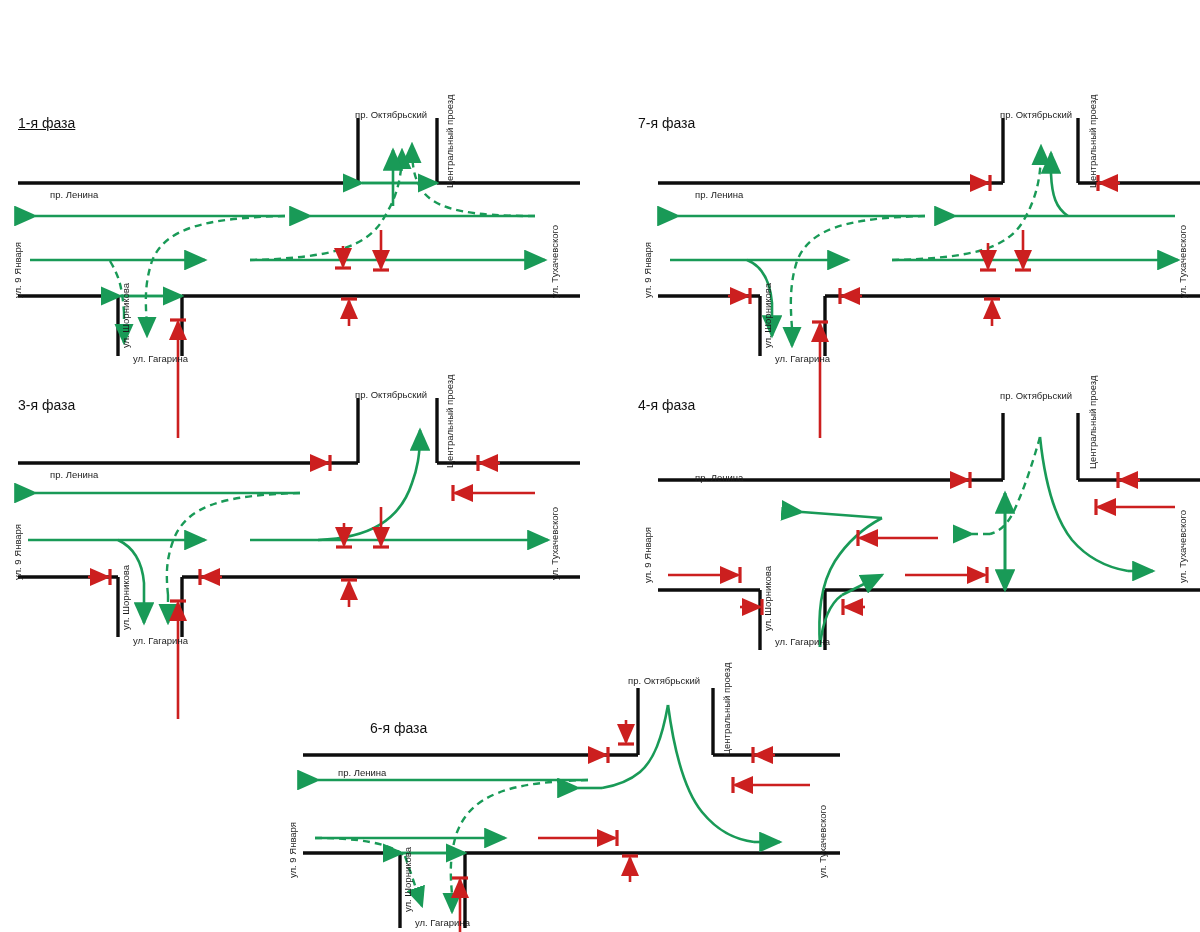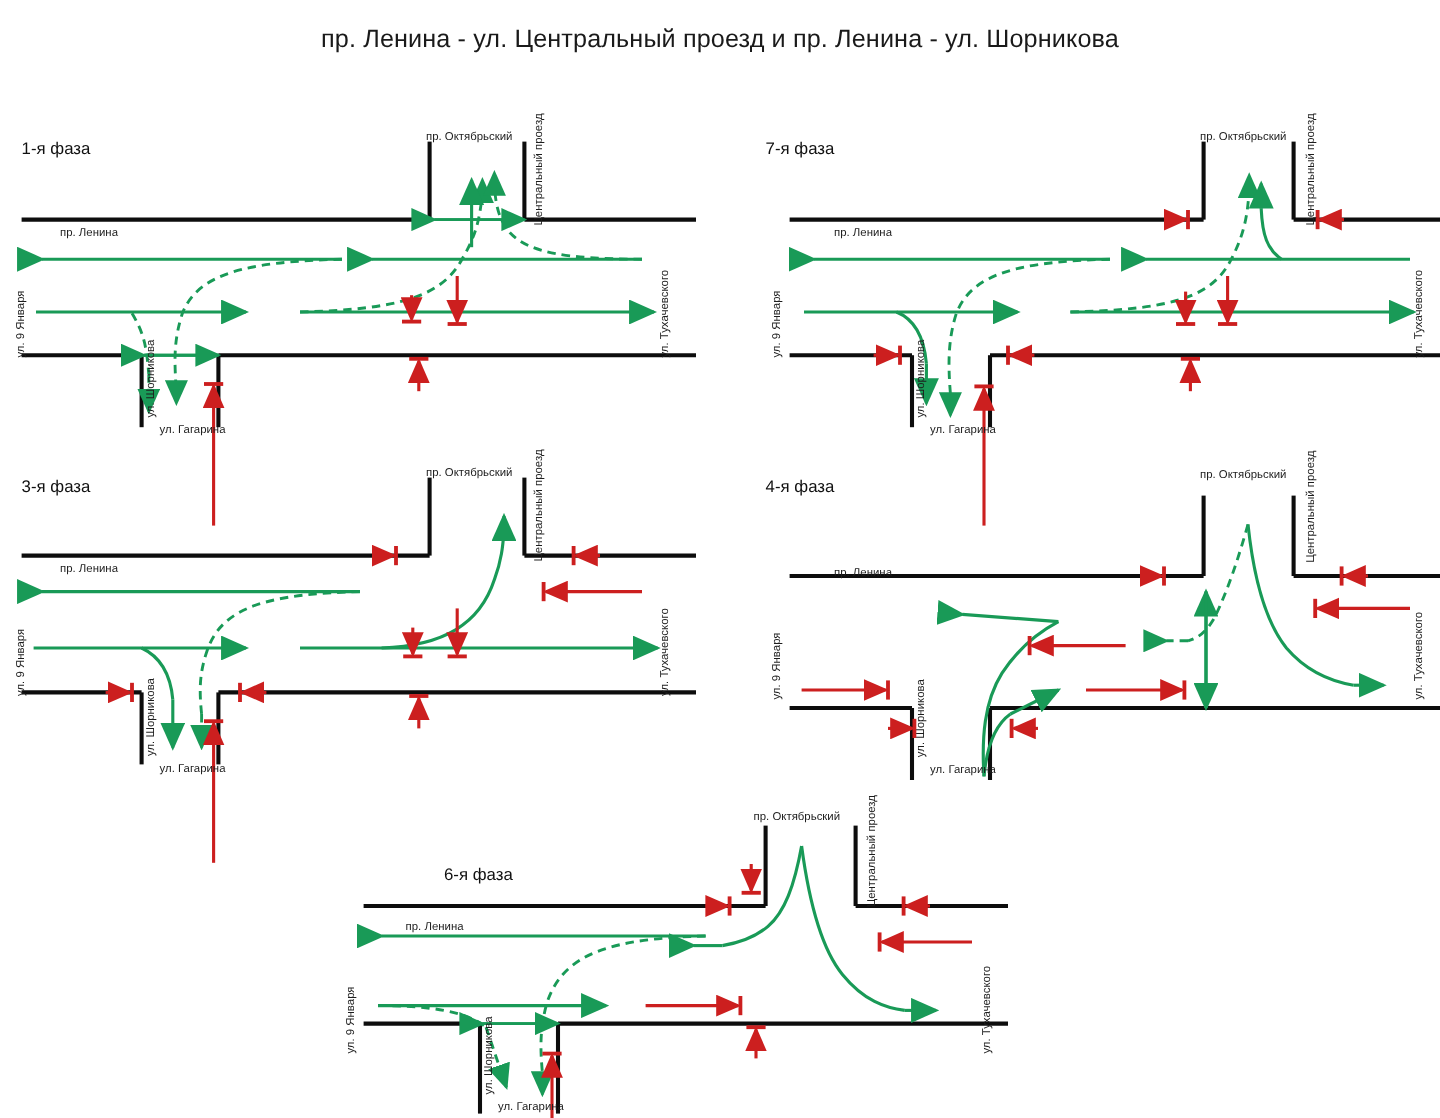--- a/index.html
+++ b/index.html
@@ -26,25 +26,24 @@
   .g{stroke:#199a57;fill:none;stroke-width:2.6;}
   .gthin{stroke:#199a57;fill:none;stroke-width:2.4;}
   .gdash{stroke:#199a57;fill:none;stroke-width:2.4;stroke-dasharray:7 5;}
   .r{stroke:#cc1f1f;fill:none;stroke-width:2.6;}
   .rbar{stroke:#cc1f1f;fill:none;stroke-width:3.2;stroke-linecap:butt;}
 </style>
 </head>
 <body>
 
 <div id="title">
-  <div>пр. Ленина - ул. Центральный проезд и пр. Ленина - ул. Шорникова</div>
 </div>
 
 <div class="phase" id="p1" style="left:0px;top:98px;width:580px;height:275px;">
-  <div class="phase-label" style="left:18px;top:17px;">1-я фаза</div>
+  <div class="phase-label" style="left:18px;top:17px;text-decoration:underline;">1-я фаза</div>
   <div class="st" style="left:50px;top:92px;">пр. Ленина</div>
   <div class="st vert" style="left:13px;top:200px;">ул. 9 Января</div>
   <div class="st vert" style="left:550px;top:200px;">ул. Тухачевского</div>
   <div class="st" style="left:355px;top:12px;">пр. Октябрьский</div>
   <div class="st vert" style="left:445px;top:90px;">Центральный проезд</div>
   <div class="st vert" style="left:121px;top:250px;">ул. Шорникова</div>
   <div class="st" style="left:133px;top:256px;">ул. Гагарина</div>
 
   <svg width="580" height="275" viewBox="0 0 580 275">
     <defs>

